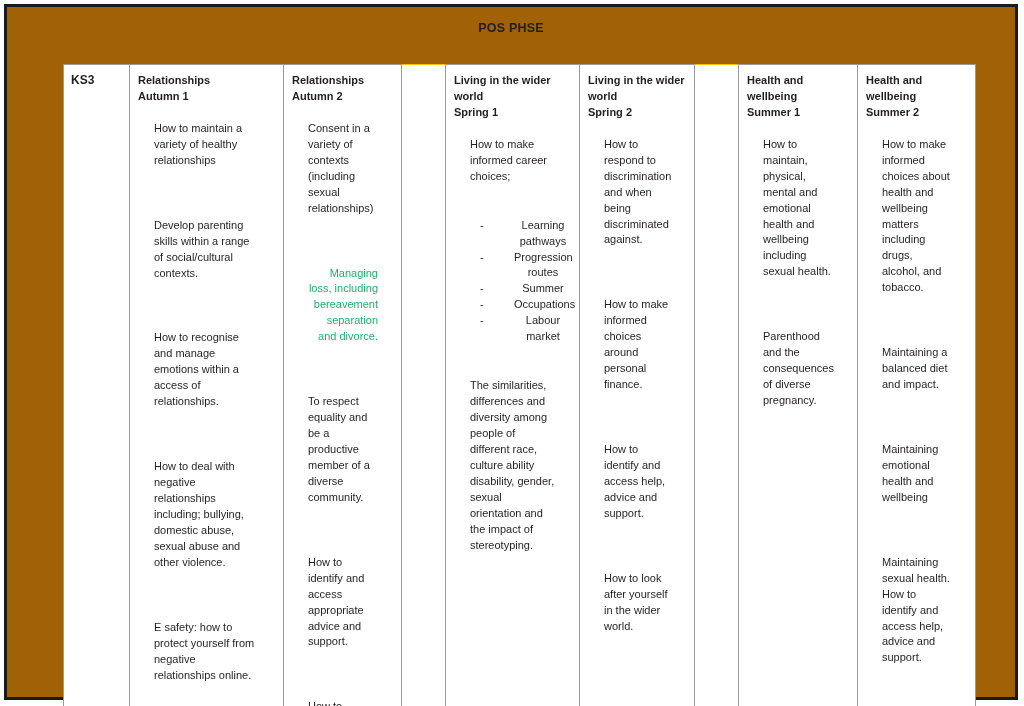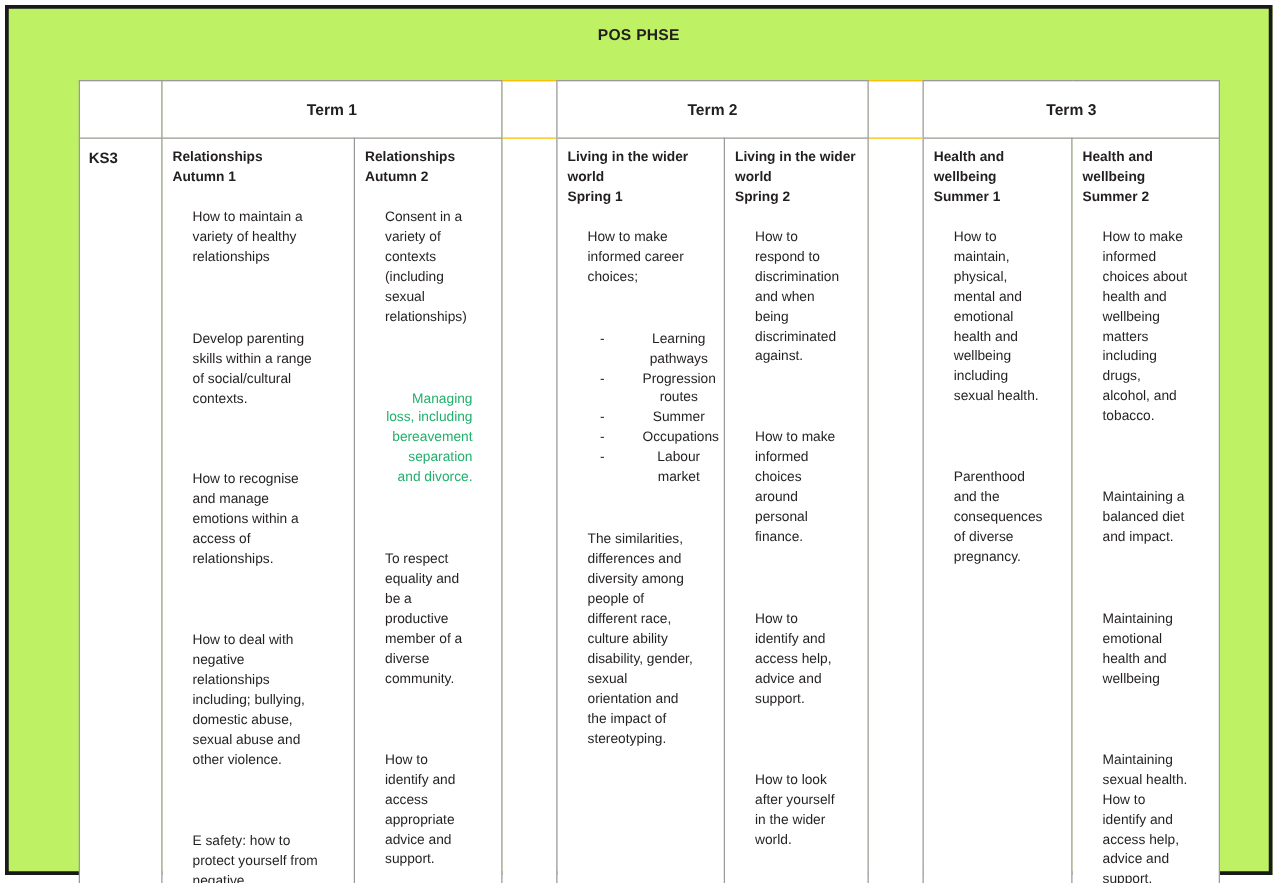--- a/index.html
+++ b/index.html
@@ -14,21 +14,21 @@
     overflow: hidden;
   }
   .page-frame {
     position: absolute;
     left: 4px;
     top: 4px;
     width: 1014px;
     height: 696px;
     border: 3px solid #1a1a1a;
     box-sizing: border-box;
-    background: #bef264;
+    background: #a16207;
   }
   .doc-title {
     position: absolute;
     left: 0;
     top: 14px;
     width: 100%;
     text-align: center;
     font-size: 12.5px;
     font-weight: bold;
     color: #231f20;
@@ -131,28 +131,20 @@
       <col style="width:118px">
       <col style="width:44px">
       <col style="width:134px">
       <col style="width:115px">
       <col style="width:44px">
       <col style="width:119px">
       <col style="width:118px">
     </colgroup>
     <tbody>
       <tr>
-        <td class="term-header"></td>
-        <td class="term-header" colspan="2">Term 1</td>
-        <td class="spacer-col header-span"></td>
-        <td class="term-header" colspan="2">Term 2</td>
-        <td class="spacer-col header-span"></td>
-        <td class="term-header" colspan="2">Term 3</td>
-      </tr>
-      <tr>
         <td class="ks-cell">KS3</td>
         <td class="content-cell">
             <span class="cell-heading">Relationships</span>
             <span class="cell-heading">Autumn 1</span>
             <span class="cell-para">How to maintain a variety of healthy relationships</span>
             <span class="cell-gap"></span>
             <span class="cell-para">Develop parenting skills within a range of social/cultural contexts.</span>
             <span class="cell-gap"></span>
             <span class="cell-para">How to recognise and manage emotions within a access of relationships.</span>
             <span class="cell-gap"></span>

